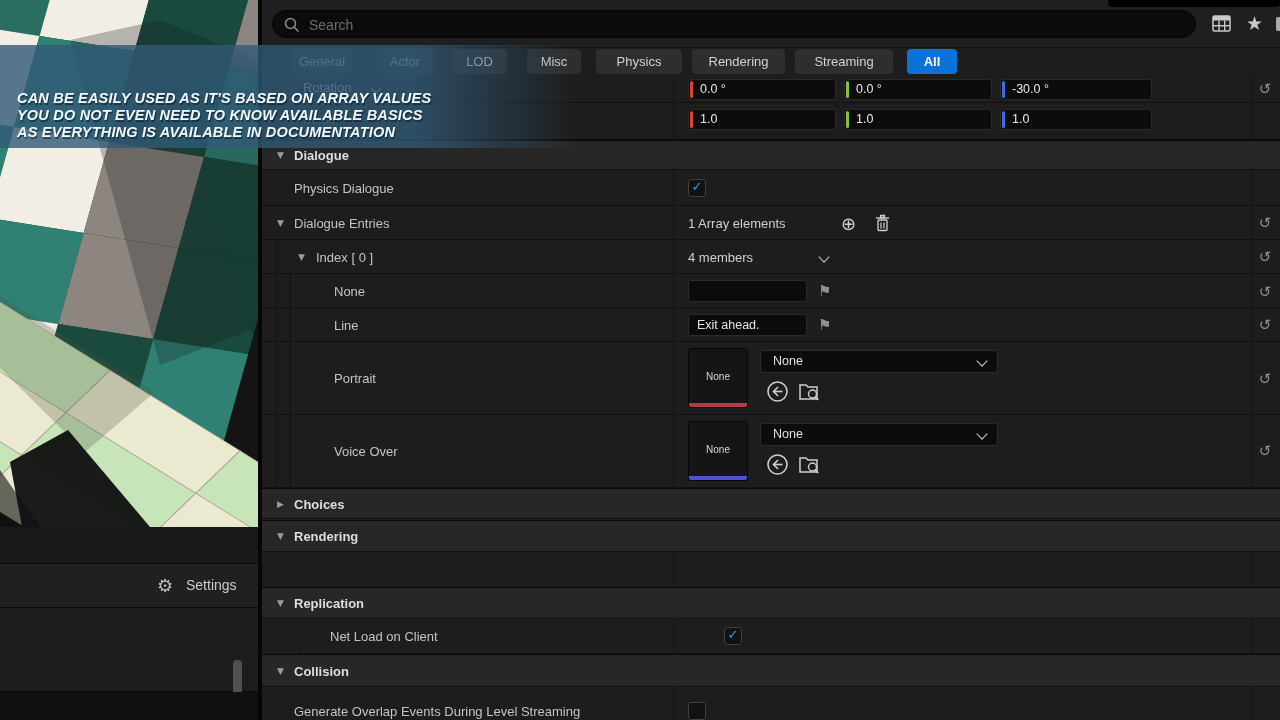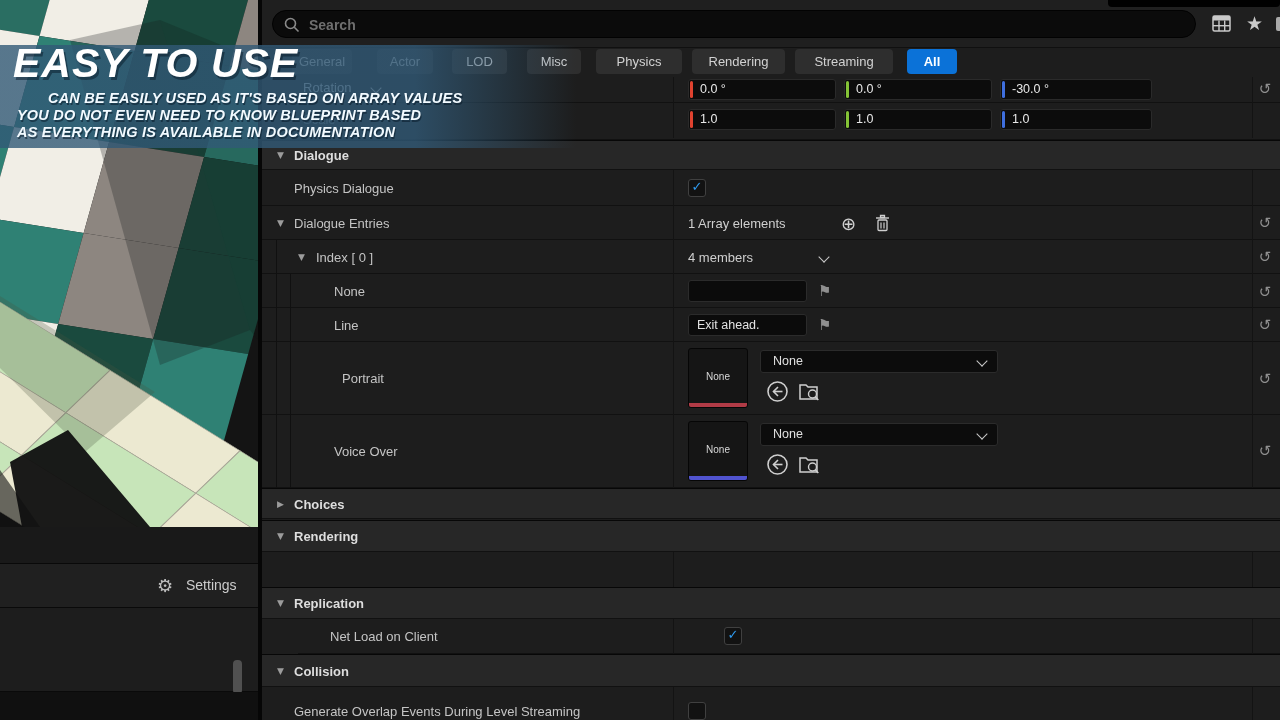--- a/index.html
+++ b/index.html
@@ -17,21 +17,21 @@
   #lower-left{position:absolute;left:0;top:608px;width:258px;height:83px;background:#1d1d1d;border-bottom:1px solid #0a0a0a;}
   #lower-left .thumbbar{position:absolute;left:233px;top:52px;width:9px;height:34px;background:#505050;border-radius:4px;}
   #bottom-left{position:absolute;left:0;top:692px;width:258px;height:28px;background:#101010;}
 
   
   #details-bg{position:absolute;left:262px;top:0;width:1018px;height:720px;background:#1d1d1d;}
   #topbar{position:absolute;left:262px;top:0;width:1018px;height:47px;background:#1f1f1f;border-bottom:1px solid #101010;}
   #top-black-strip{position:absolute;left:1108px;top:0;width:172px;height:7px;background:#000;border-radius:0 0 4px 4px;}
   #searchbar{position:absolute;left:272px;top:10px;width:924px;height:28px;background:#0b0b0b;border:1px solid #020202;border-radius:14px;box-sizing:border-box;}
   #searchbar svg{position:absolute;left:11px;top:6px;}
-  #searchbar input{position:absolute;left:34px;top:2px;width:860px;height:22px;background:transparent;border:none;outline:none;color:#9a9a9a;font-size:14px;font-family:"Liberation Sans",sans-serif;font-weight:bold;}
+  #searchbar input{position:absolute;left:34px;top:2px;width:860px;height:22px;background:transparent;border:none;outline:none;color:#9a9a9a;font-size:14px;font-family:"Liberation Sans",sans-serif;}
   #searchbar input::placeholder{color:#6f6f6f;}
   .topbar-icon{position:absolute;cursor:pointer;}
   #star-icon{left:1246px;top:12px;font-size:19px;color:#c9c9c9;}
   #edge-sliver{left:1276px;top:17px;width:4px;height:14px;background:#a9a9a9;border-radius:2px 0 0 2px;}
 
   
   .tab{position:absolute;top:49px;height:25px;line-height:25px;text-align:center;background:#2e2e2e;border-radius:4px;font-size:13px;color:#d2d2d2;cursor:pointer;}
   .tab.active{background:#0b72d8;color:#fff;font-weight:bold;}
 
   
@@ -257,21 +257,21 @@
   <span class="reset" style="top:283px;">↺</span>
 
   <div class="row" style="top:308px;height:34px;">
     <span class="rlabel" style="left:72px;">Line</span>
     <input class="txtinput" value="Exit ahead." style="">
     <span class="flag icon-font">⚑</span>
   </div>
   <span class="reset" style="top:316px;">↺</span>
 
   <div class="row" style="top:342px;height:73px;">
-    <span class="rlabel" style="left:80px;">Portrait</span>
+    <span class="rlabel" style="left:72px;">Portrait</span>
     <div class="thumb">
       <span class="tlabel">None</span>
       <span class="ubar" style="background:#b13b46;"></span>
     </div>
     <div class="dd">
       <span>None</span>
       <span class="chev"></span>
     </div>
     <div class="asset-icons">
       <svg width="23" height="23" viewBox="0 0 23 23" style="position:absolute;left:0;top:0;">
@@ -351,19 +351,18 @@
   <div class="vdiv" style="left:1252px;top:77px;height:61px;"></div>
   <div class="vdiv" style="left:1252px;top:170px;height:318px;"></div>
   <div class="vdiv" style="left:1252px;top:552px;height:35px;"></div>
   <div class="vdiv" style="left:1252px;top:619px;height:35px;"></div>
   <div class="vdiv" style="left:1252px;top:687px;height:33px;"></div>
 
   <div class="guide" style="left:276px;top:240px;height:248px;"></div>
   <div class="guide" style="left:290px;top:274px;height:214px;"></div>
 
   <div id="banner">
-    <div id="banner-title">EASY TO USE</div>
-    <div class="banner-line" style="top:45px;margin-left:31px;">CAN BE EASILY USED AS IT'S BASED ON ARRAY VALUES</div>
-    <div class="banner-line" style="top:62px;">YOU DO NOT EVEN NEED TO KNOW BLUEPRINT BASED</div>
+    <div class="banner-line" style="top:45px;">CAN BE EASILY USED AS IT'S BASED ON ARRAY VALUES</div>
+    <div class="banner-line" style="top:62px;">YOU DO NOT EVEN NEED TO KNOW AVAILABLE BASICS</div>
     <div class="banner-line" style="top:79px;">AS EVERYTHING IS AVAILABLE IN DOCUMENTATION</div>
   </div>
 
 </div>
 
 </body></html>

